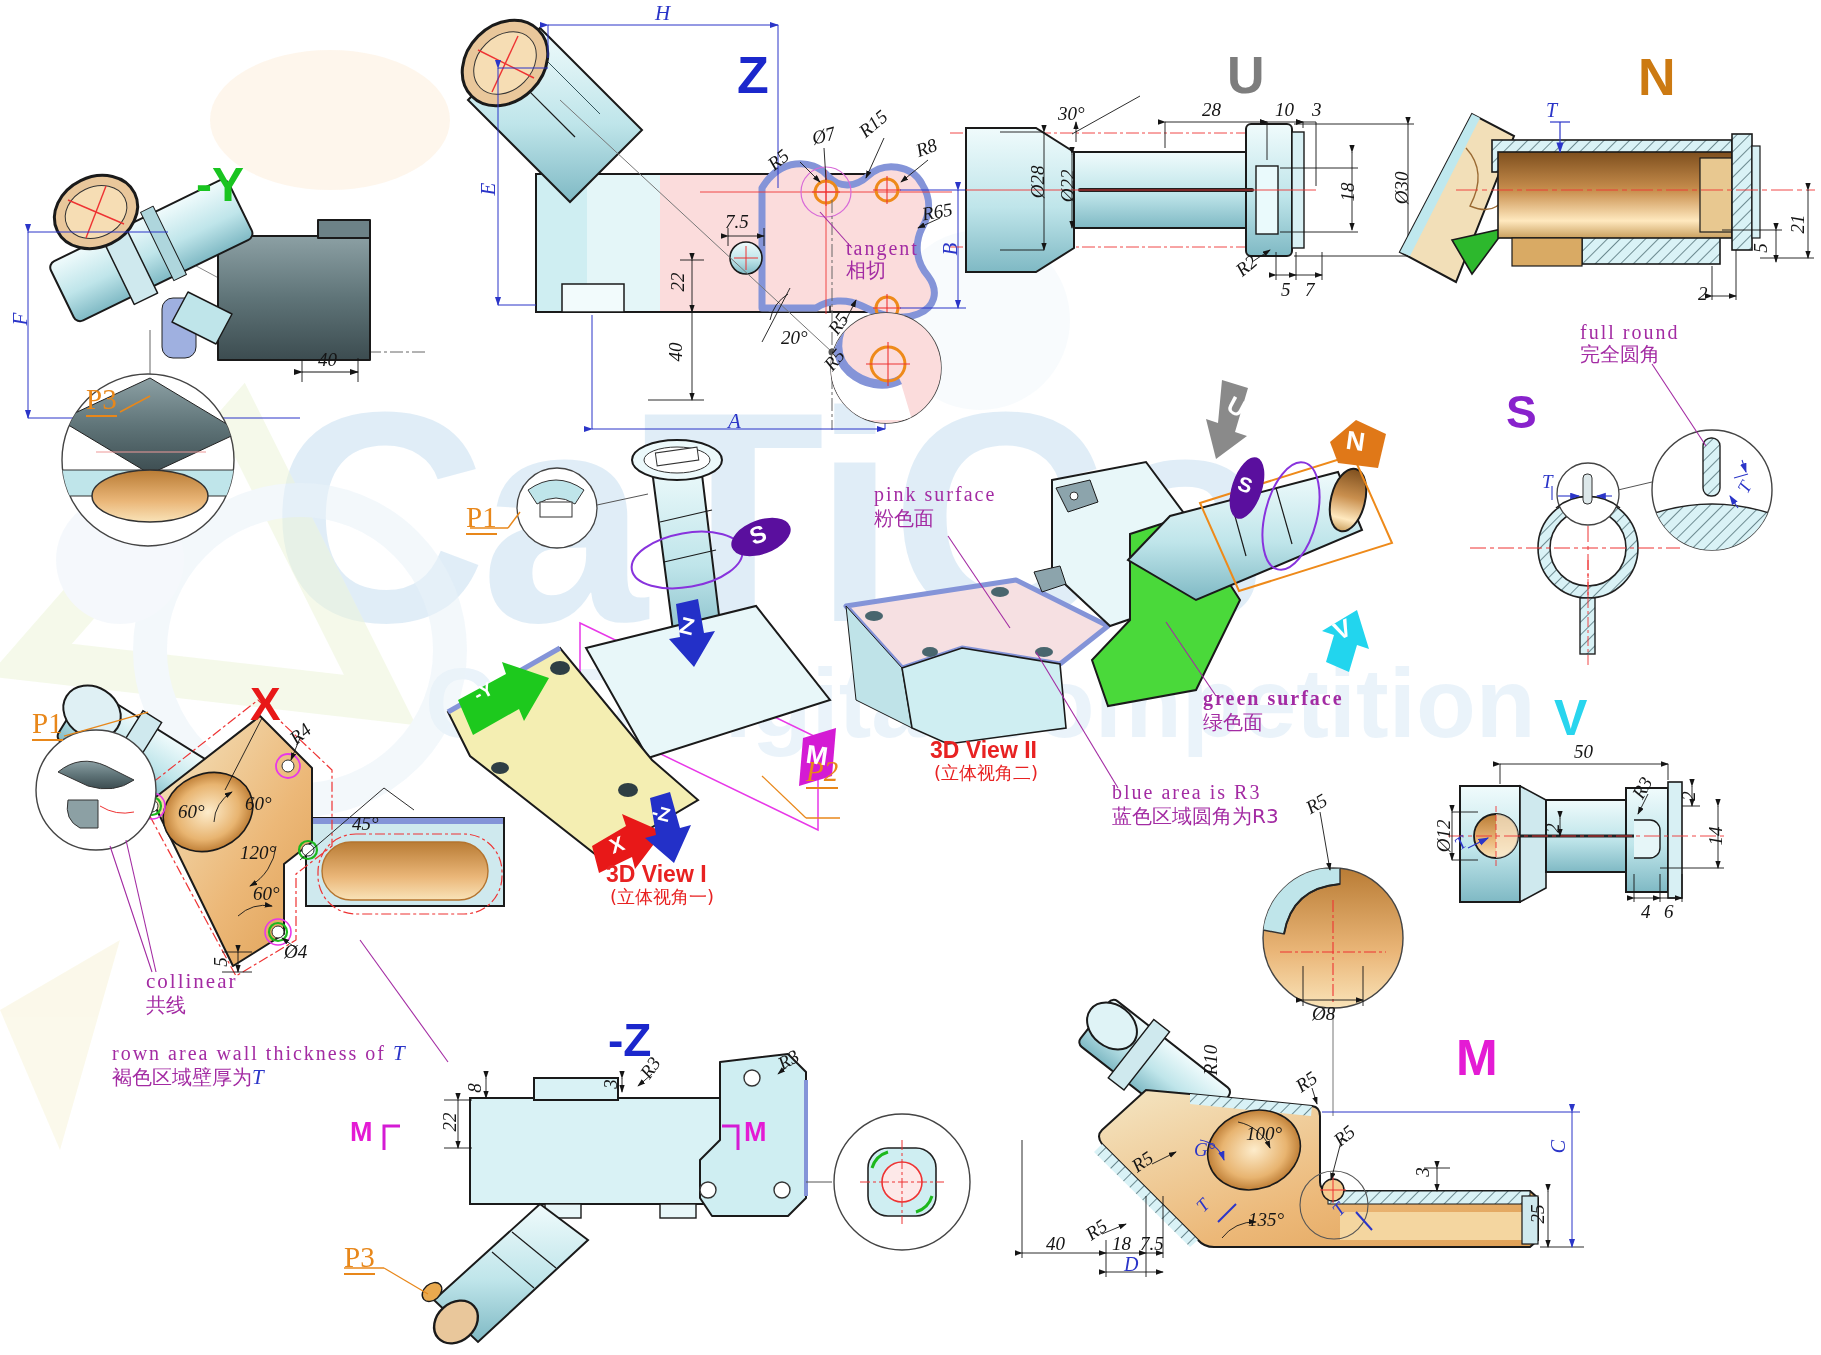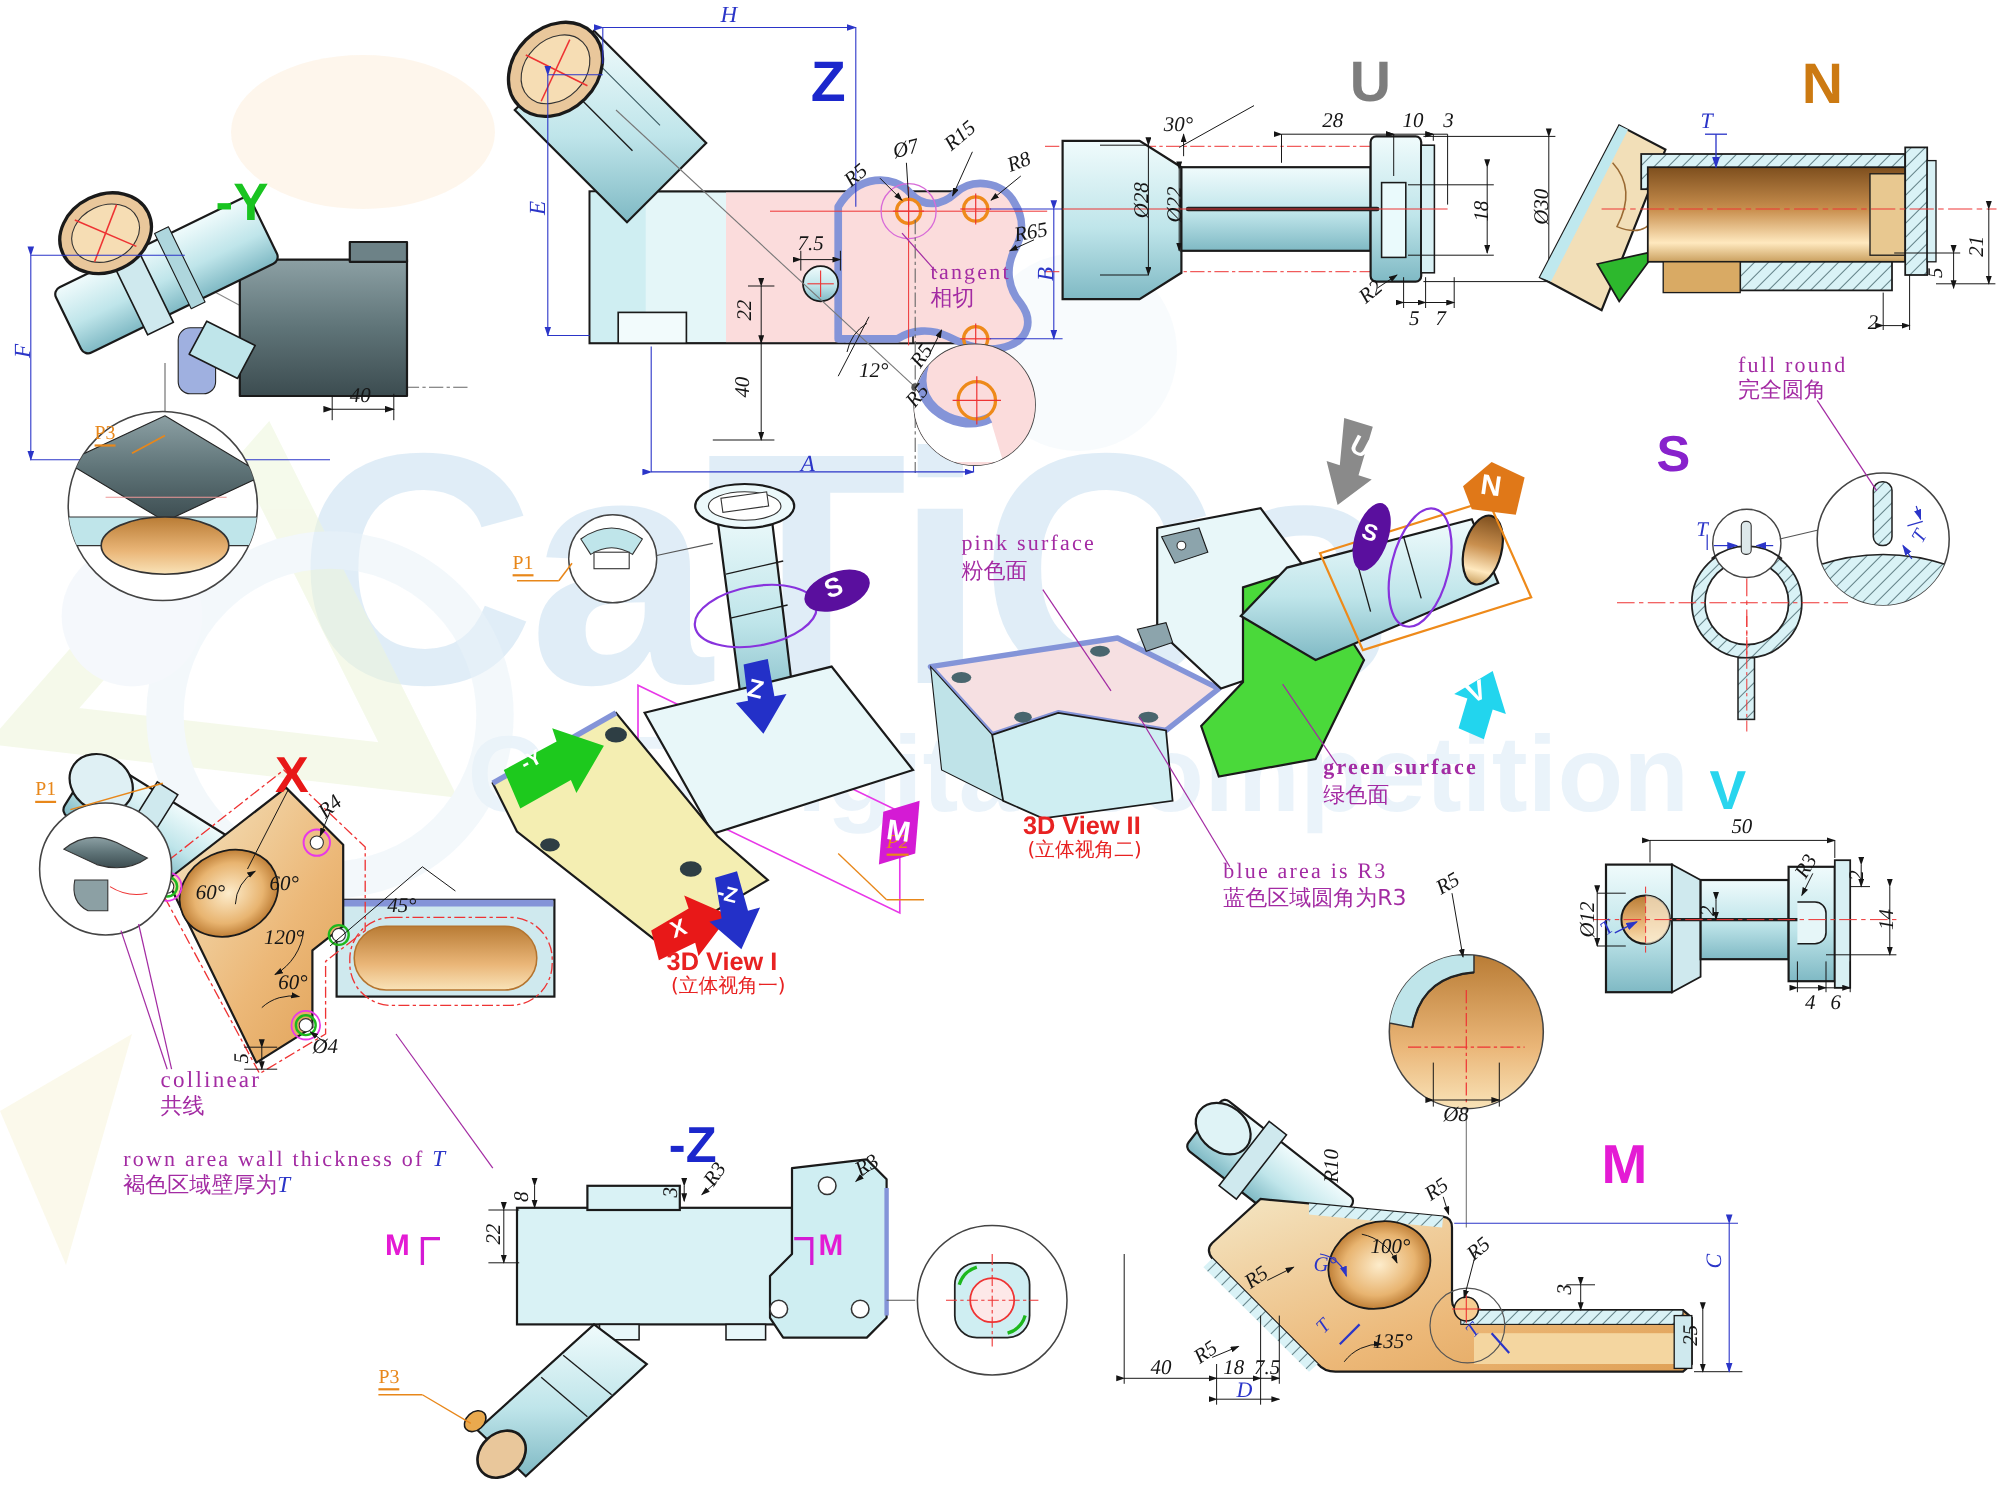--- a/index.html
+++ b/index.html
@@ -2,21 +2,21 @@
 <html><head>
 <meta charset="utf-8">
 <style>
   html,body{margin:0;padding:0;background:#fff;}
   #canvas{position:relative;width:1821px;height:1355px;background:#fff;overflow:hidden;
           font-family:"Liberation Serif",serif;}
   .t{position:absolute;white-space:nowrap;line-height:1.05;}
   .ser{font-family:"Liberation Serif",serif;font-style:italic;}
   .k{color:#151515;font-size:19px;}
   .b{color:#2b35c8;}
-  .o{color:#e8871a;font-size:18px;font-family:"Liberation Serif",serif;font-style:normal;}
+  .o{color:#e8871a;font-size:29px;font-family:"Liberation Serif",serif;font-style:normal;}
   .m{color:#a32ba3;font-size:20px;letter-spacing:2px;font-family:"Liberation Serif",serif;}
   .mc{color:#a32ba3;font-size:20px;font-family:"DejaVu Sans",sans-serif;}
   .vl{font-family:"Liberation Sans",sans-serif;font-weight:bold;}
   .r90{transform:rotate(-90deg);}
   .cap{color:#e82222;font-family:"Liberation Sans",sans-serif;font-weight:bold;font-size:23px;}
   .capcn{color:#e82222;font-family:"DejaVu Sans",sans-serif;font-size:18px;}
   .wl{color:#fff;font-family:"Liberation Sans",sans-serif;font-weight:bold;}
   .wm{color:rgba(140,190,225,.27);font-family:"Liberation Sans",sans-serif;font-weight:bold;}
   .ul{border-bottom:2px solid #e8871a;padding-bottom:1px;}
   svg{position:absolute;left:0;top:0;}
@@ -610,21 +610,21 @@
 <span class="t ser k" style="left:318px;top:350px;">40</span>
 <span class="t o ul" style="left:86px;top:384px;">P3</span>
 
 <span class="t ser b" style="left:655px;top:2px;font-size:21px;">H</span>
 <span class="t ser b r90" style="left:482px;top:178px;font-size:21px;">E</span>
 <span class="t ser b r90" style="left:944px;top:238px;font-size:21px;">B</span>
 <span class="t ser b" style="left:728px;top:410px;font-size:21px;">A</span>
 <span class="t ser k" style="left:725px;top:212px;">7.5</span>
 <span class="t ser k r90" style="left:668px;top:272px;">22</span>
 <span class="t ser k r90" style="left:666px;top:342px;">40</span>
-<span class="t ser k" style="left:781px;top:328px;">12°</span>
+<span class="t ser k" style="left:781px;top:328px;">20°</span>
 <span class="t ser k" style="left:812px;top:126px;transform:rotate(-15deg);">Ø7</span>
 <span class="t ser k" style="left:858px;top:114px;transform:rotate(-40deg);">R15</span>
 <span class="t ser k" style="left:916px;top:138px;transform:rotate(-20deg);">R8</span>
 <span class="t ser k" style="left:768px;top:150px;transform:rotate(-40deg);">R5</span>
 <span class="t ser k" style="left:922px;top:202px;transform:rotate(-10deg);">R65</span>
 <span class="t ser k" style="left:828px;top:314px;transform:rotate(-55deg);">R5</span>
 <span class="t ser k" style="left:824px;top:350px;transform:rotate(-50deg);">R5</span>
 <span class="t m" style="left:846px;top:238px;">tangent</span>
 <span class="t mc" style="left:846px;top:260px;">相切</span>
 

